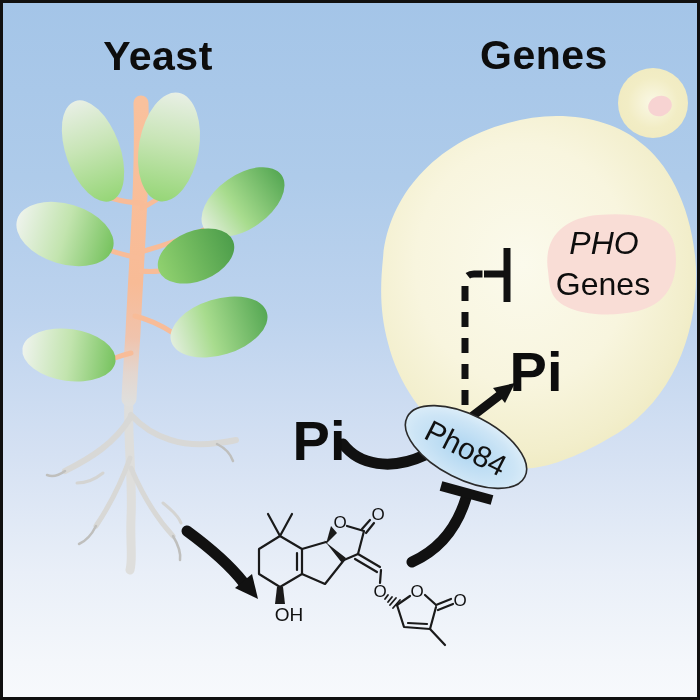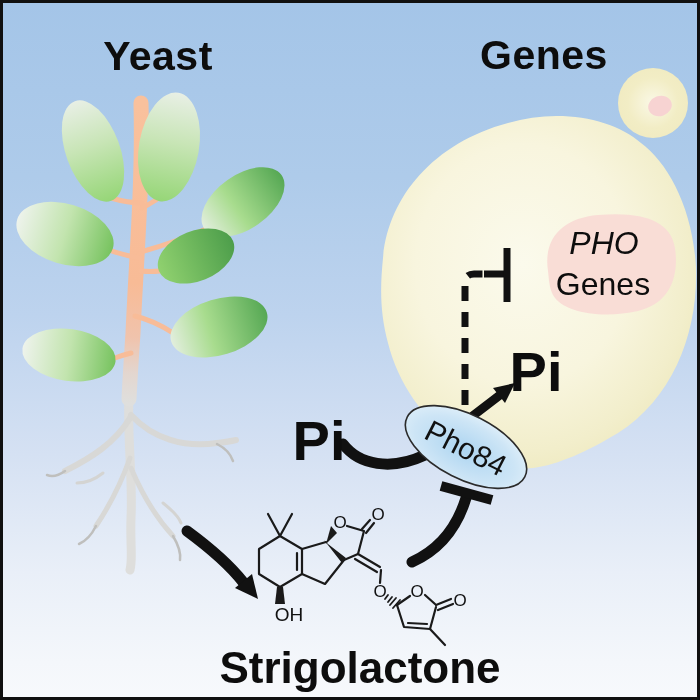--- a/index.html
+++ b/index.html
@@ -218,14 +218,13 @@
       </g>
     </g>
   </svg>
 
   <div class="lbl title" style="left:155px;top:53px;">Yeast</div>
   <div class="lbl title" style="left:541px;top:52px;">Genes</div>
   <div class="lbl pi" style="left:316px;top:437px;">Pi</div>
   <div class="lbl pi" style="left:533px;top:368px;">Pi</div>
   <div class="lbl pho pho-it" style="left:601px;top:240px;font-style:italic;">PHO</div>
   <div class="lbl pho" style="left:600px;top:281px;">Genes</div>
-  <div class="lbl strig" style="left:357px;top:665px;">Strigolactone</div>
 </div>
 
 </body></html>

